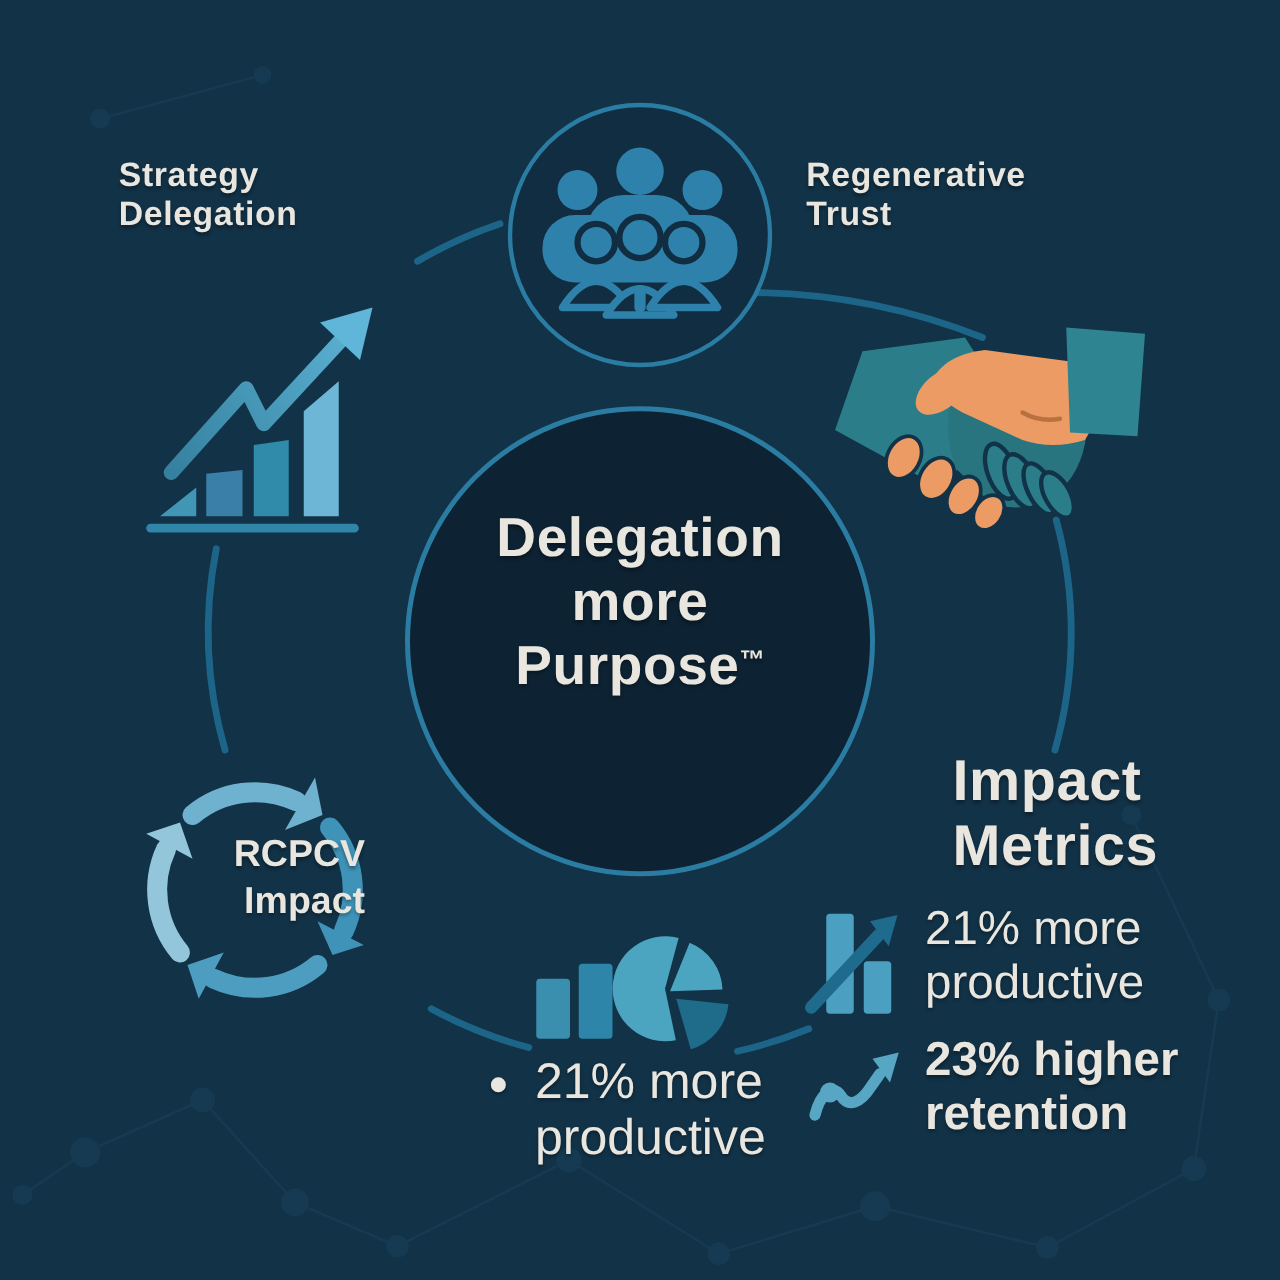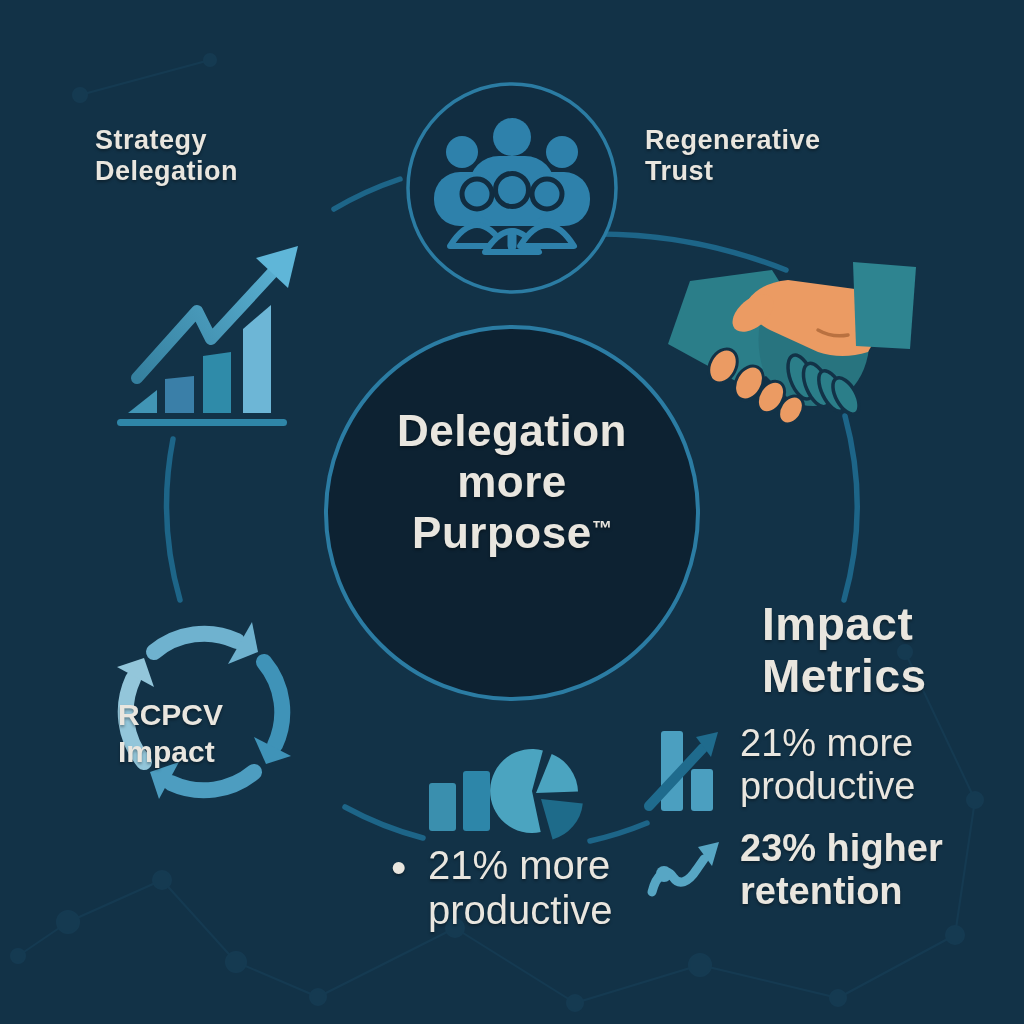--- a/index.html
+++ b/index.html
@@ -9,21 +9,21 @@
     font-family:"Liberation Sans", sans-serif;
     color:#e9e6df;
   }
   .canvas svg.art{position:absolute;left:0;top:0;}
   .label{position:absolute;color:#e9e6df;text-shadow:0 2px 3px rgba(0,0,0,.35);}
   .heading{font-weight:bold;text-align:left;font-size:27px;line-height:1.16;letter-spacing:.5px;}
   .strategy-label{left:95px;top:125px;width:290px;}
   .trust-label{left:645px;top:125px;width:312px;}
   .center-label{left:330px;top:406px;width:364px;text-align:center;font-weight:bold;font-size:44px;line-height:1.155;letter-spacing:.5px;}
   .center-label .tm{font-size:0.46em;vertical-align:0.62em;letter-spacing:0;}
-  .cycle-label{left:118px;top:666px;width:174px;text-align:left;font-weight:bold;font-size:30px;line-height:1.22;margin-top:31px;}
+  .cycle-label{left:118px;top:666px;width:174px;text-align:right;font-weight:bold;font-size:30px;line-height:1.22;}
   .impact-heading{left:762px;top:599px;text-align:left;font-weight:bold;font-size:46px;line-height:1.12;letter-spacing:.5px;}
   .metric-row{text-align:left;font-size:38px;line-height:1.14;font-weight:normal;}
   .metric-row-1{left:740px;top:722px;}
   .metric-row-2{left:740px;top:827px;font-weight:bold;}
   .prod-note{left:428px;top:843px;text-align:left;font-size:40px;line-height:1.13;font-weight:normal;}
   .bullet{left:391px;top:843px;font-size:44px;font-weight:normal;}
 </style>
 </head>
 <body>
 

